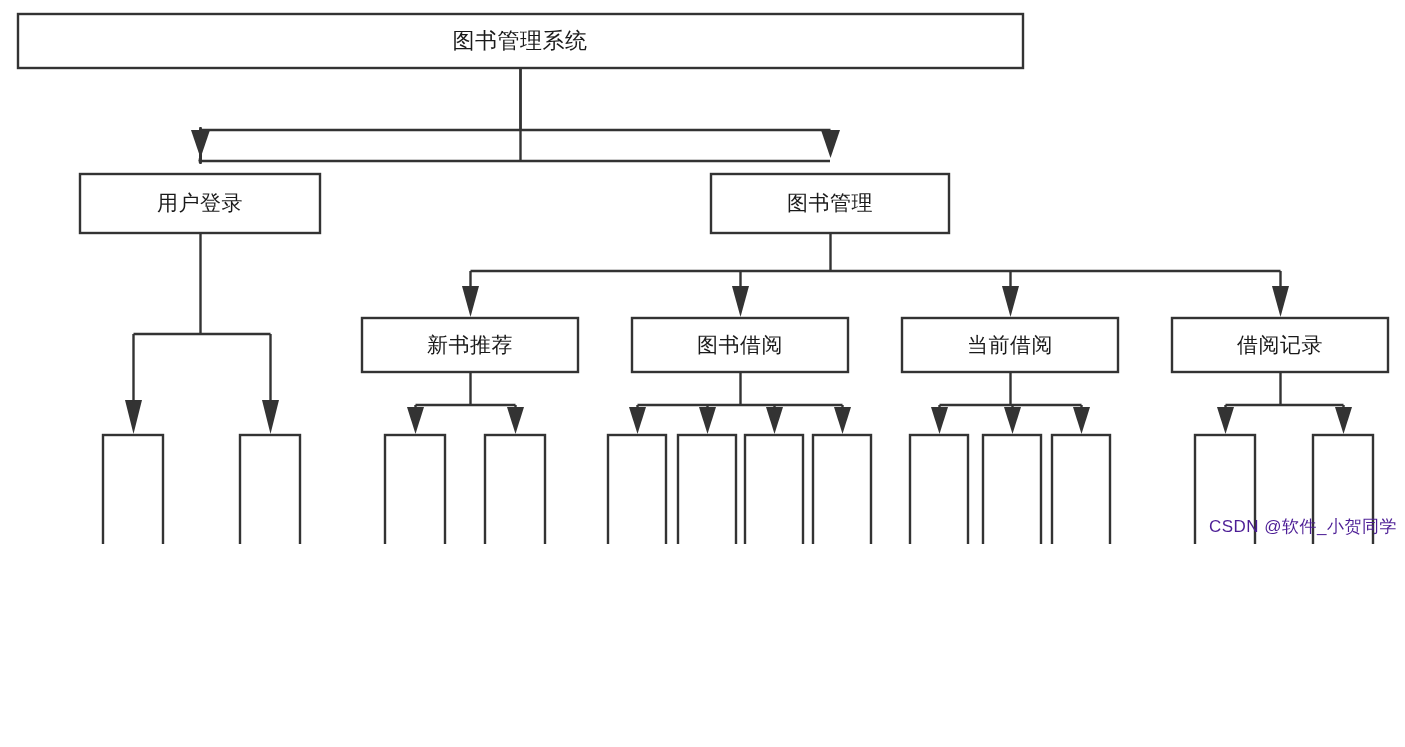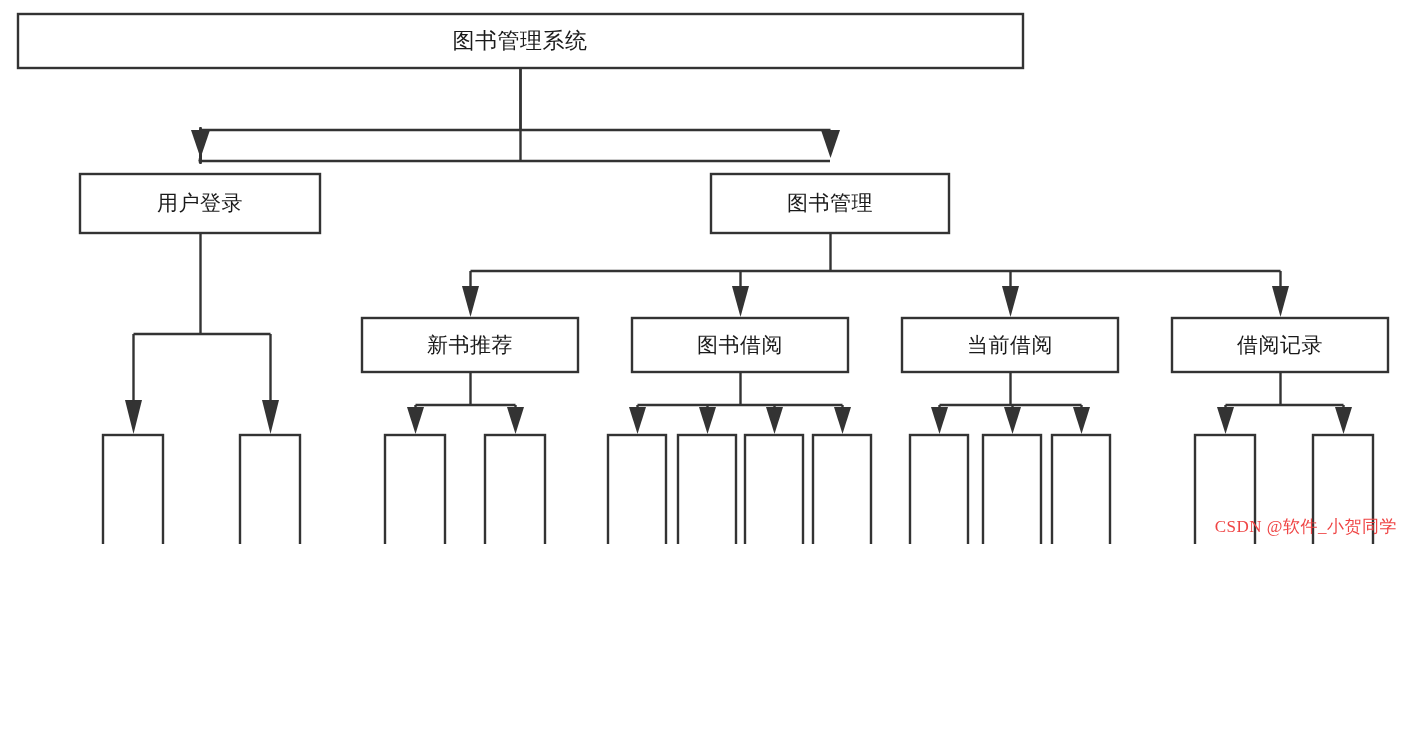--- a/index.html
+++ b/index.html
@@ -72,23 +72,23 @@
     writing-mode: vertical-rl;
     text-orientation: upright;
     white-space: nowrap;
     letter-spacing: 1px;
     text-align: center;
   }
   .watermark {
     position: absolute;
     right: 8px;
     bottom: 6px;
-    font-family: Liberation Serif, serif;
+    font-family: Liberation Sans, sans-serif;
     font-size: 17px;
-    color: #ef4444;
+    color: #4c1d95;
     white-space: nowrap;
     letter-spacing: 0.5px;
   }
 </style>
 </head>
 <body>
 
 <div id="diagram-root">
 
   <svg class="diagram-canvas" viewBox="0 0 1405 747">

